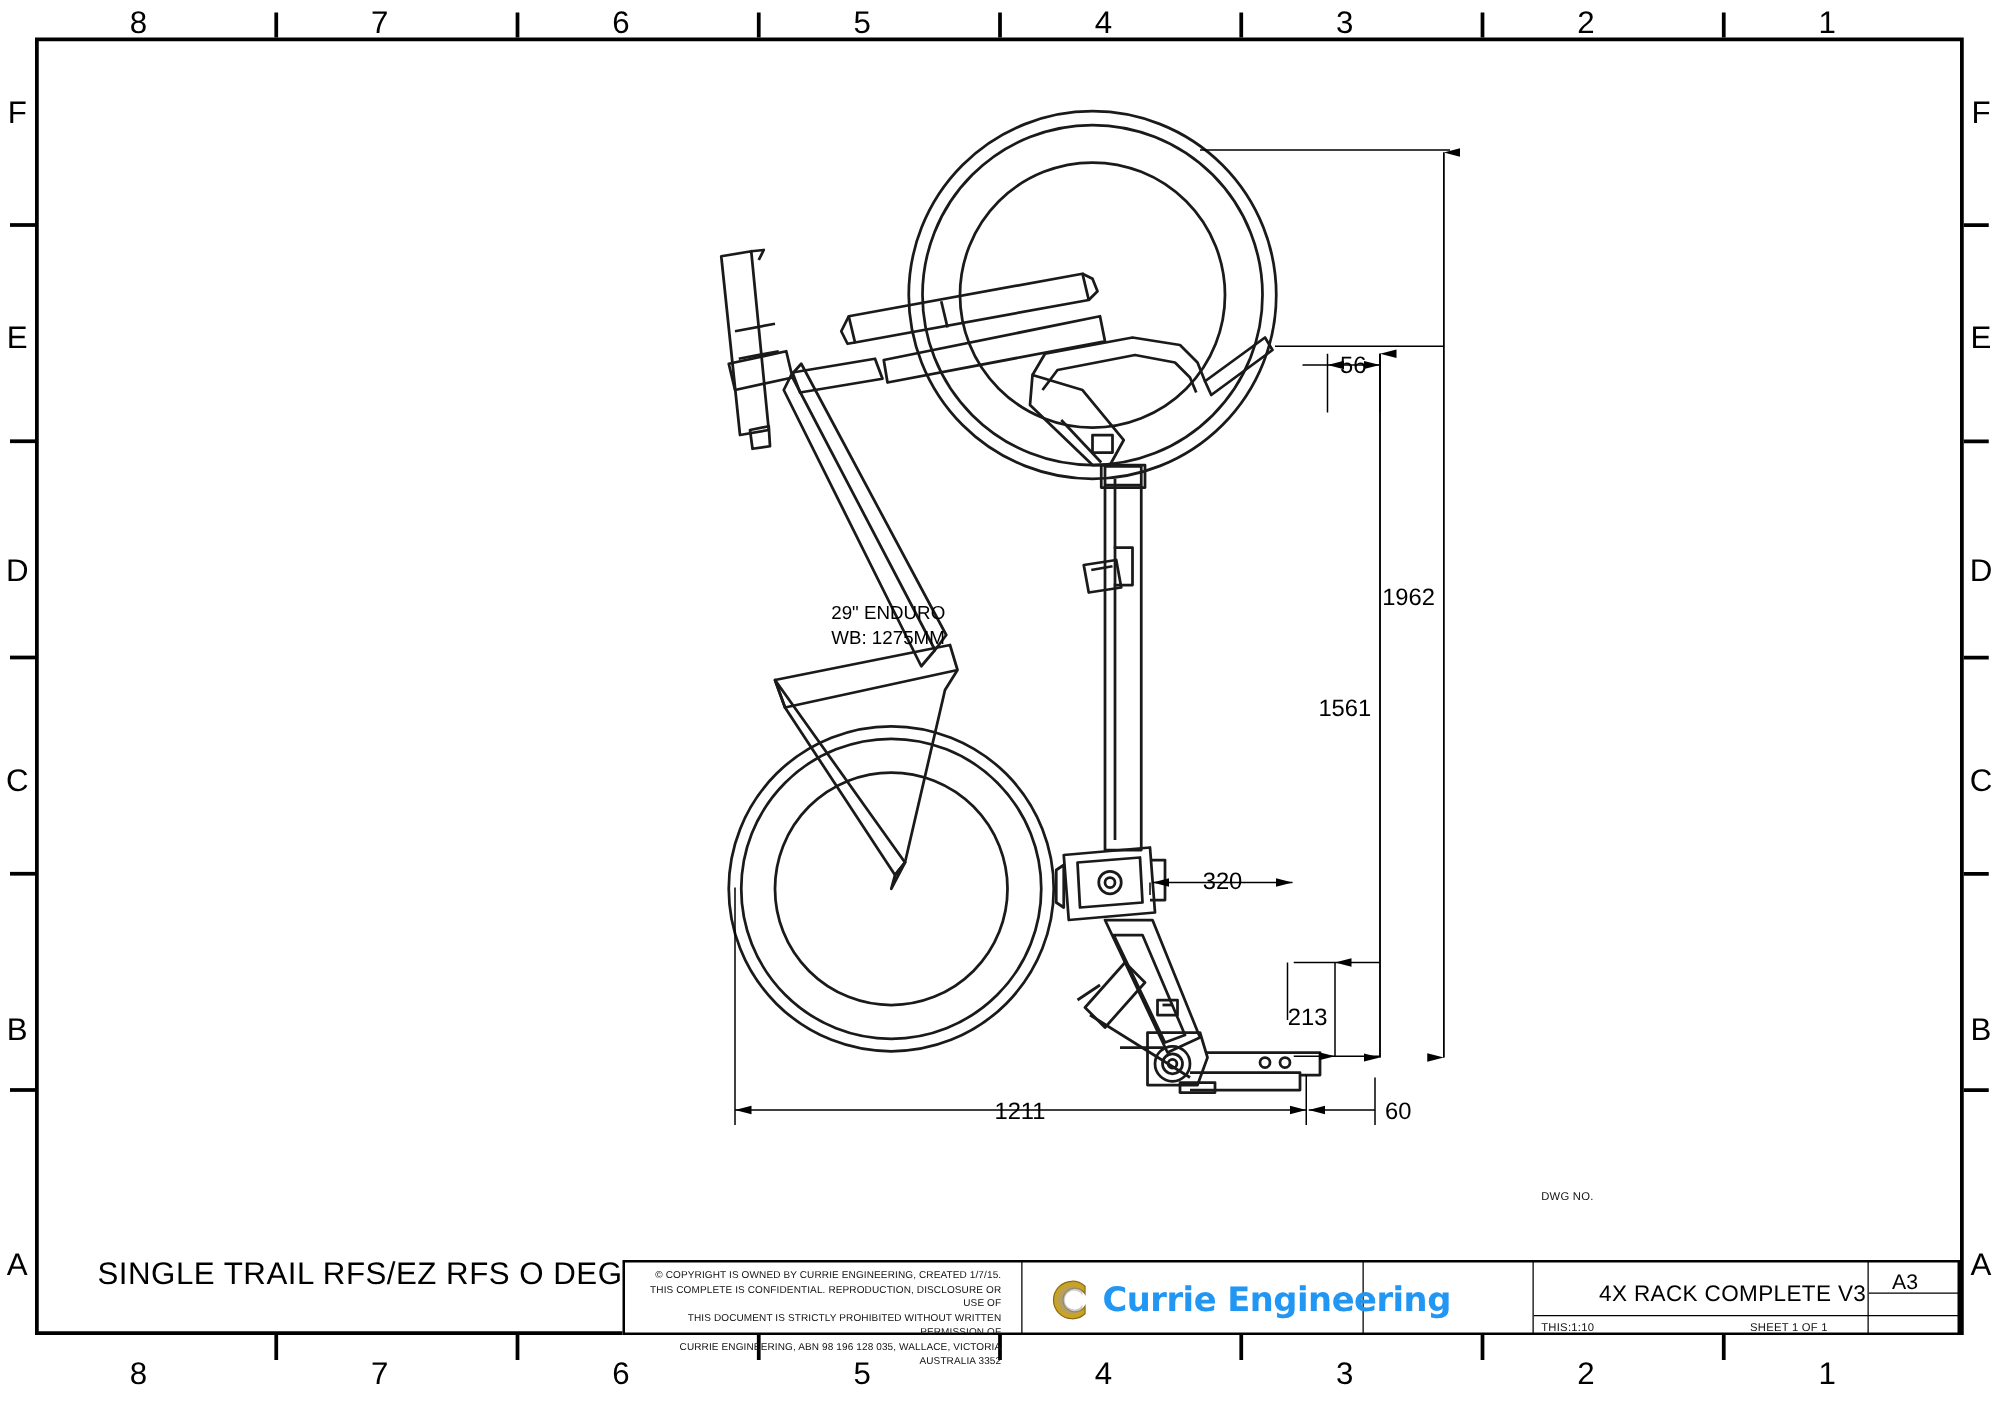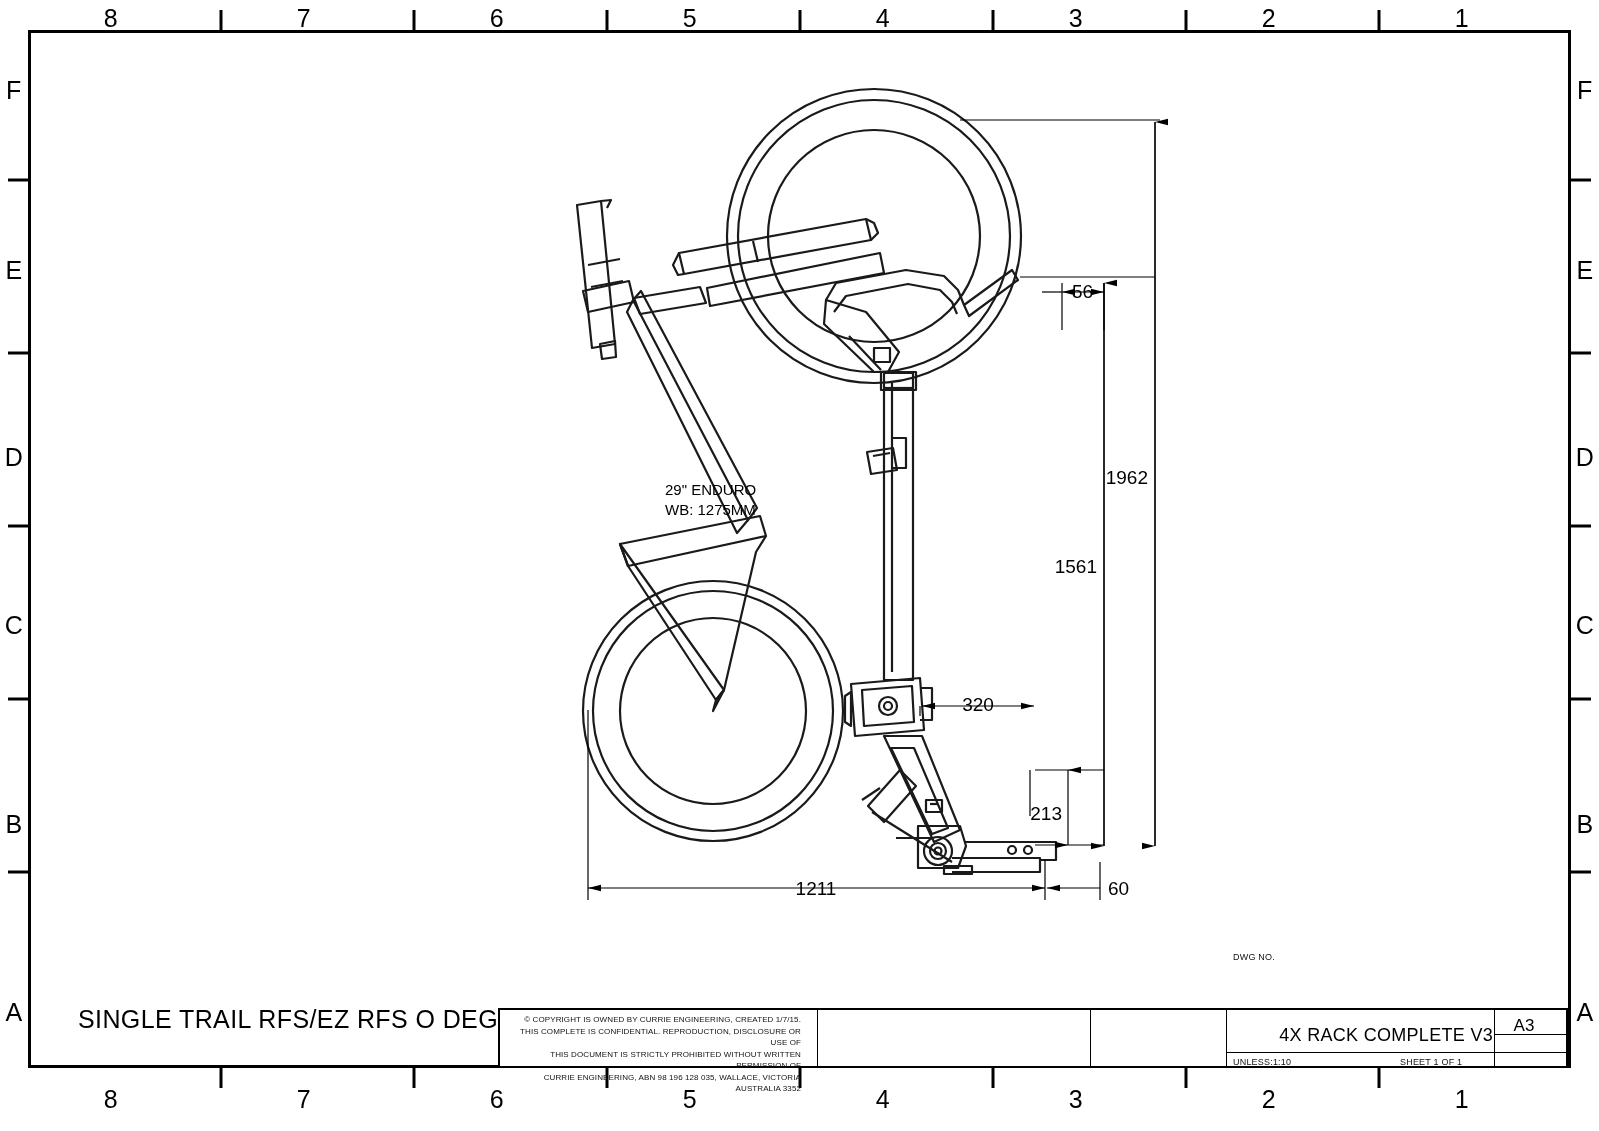--- a/index.html
+++ b/index.html
@@ -411,23 +411,30 @@
   <div class="tb-inner" style="left:1227px; top:1052px; width:341px; height:0; border-left:none; border-top:1.5px solid #000;"></div>
   <div class="tb-inner" style="left:1495px; top:1034px; width:73px; height:0; border-left:none; border-top:1.5px solid #000;"></div>
 
   <div class="copy-block">
     <div>© COPYRIGHT IS OWNED BY CURRIE ENGINEERING, CREATED 1/7/15.</div>
     <div>THIS COMPLETE IS CONFIDENTIAL. REPRODUCTION, DISCLOSURE OR USE OF</div>
     <div>THIS DOCUMENT IS STRICTLY PROHIBITED WITHOUT WRITTEN PERMISSION OF</div>
     <div>CURRIE ENGINEERING, ABN 98 196 128 035, WALLACE, VICTORIA AUSTRALIA 3352</div>
   </div>
 
+  <div class="logo-wrap">
+    <svg class="logo-c" viewBox="0 0 40 40">
+      <path d="M32,9 A15,15 0 1 0 32,31 L32,25 A9.5,9.5 0 1 1 32,15 Z" fill="#c9a227" stroke="#8a6d12" stroke-width="1"></path>
+      <path d="M30,13 A11,11 0 1 0 30,27 L30,23.5 A7.5,7.5 0 1 1 30,16.5 Z" fill="#9e9e9e" opacity="0.55"></path>
+    </svg>
+    <span class="logo-text">Currie Engineering</span>
+  </div>
 
 
   <div class="dwgno-label">DWG NO.</div>
   <div class="dwgno-value">4X RACK COMPLETE V3</div>
 
   <div class="size-label">A3</div>
 
-  <div class="scale-label">UNLESS:1:10</div>
+  <div class="scale-label">THIS:1:10</div>
   <div class="sheet-label">SHEET 1 OF 1</div>
 
 </div>
 
 </body></html>

